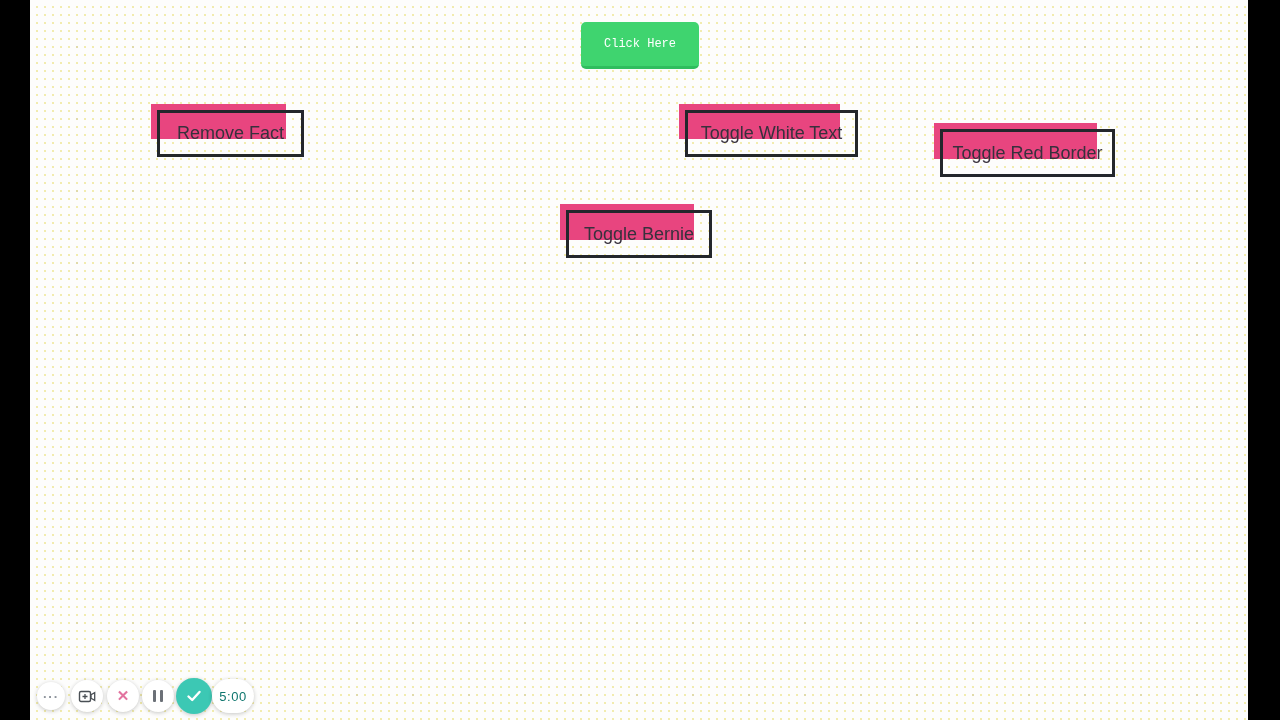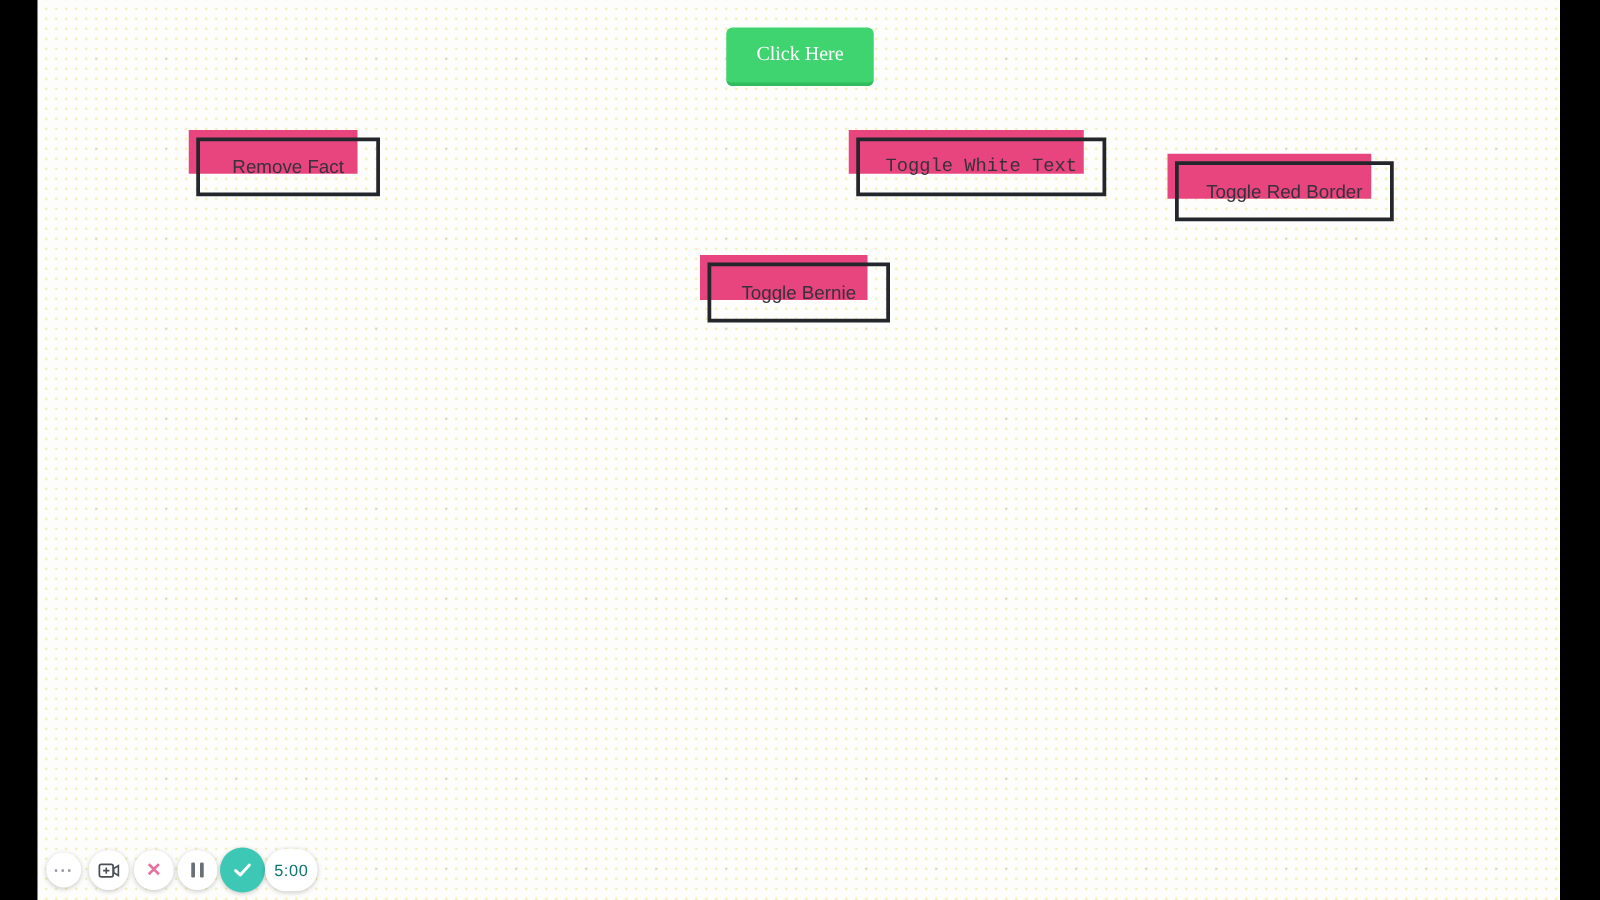--- a/index.html
+++ b/index.html
@@ -22,41 +22,41 @@
   .bar.left{left:0;width:30px;}
   .bar.right{right:0;width:32px;}
 
   
   .click-btn{
     position:absolute;left:551px;top:22px;width:118px;height:47px;
     box-sizing:border-box;
     background:#3fd46f;border:none;border-bottom:3px solid #2fbd5e;
     border-radius:5px;cursor:pointer;
     display:flex;align-items:center;justify-content:center;
-    color:#ffffff;font-family:Liberation Serif, serif;font-size:16px;
+    color:#ffffff;font-family:Liberation Mono, monospace;font-size:12px;
   }
 
   
   .tbtn{position:absolute;cursor:pointer;}
   .tbtn .fill{
     position:absolute;top:-6px;left:-6px;
     width:calc(100% - 12px);height:calc(100% - 12px);
     background:#e8457f;
   }
   .tbtn .frame{
     position:absolute;inset:0;box-sizing:border-box;
     border:3px solid #23262b;
     display:flex;align-items:center;justify-content:center;
   }
   .tbtn .frame span{
-    font-size:15px;color:#38313d;white-space:nowrap;
+    font-size:18px;color:#38313d;white-space:nowrap;
   }
   #btn-remove-fact{left:127px;top:110px;width:147px;height:47px;}
   #btn-toggle-blue{left:356px;top:109px;width:218px;height:48px;}
-  #btn-toggle-white{left:655px;top:110px;width:200px;height:47px;font-family:Liberation Mono, monospace;}
+  #btn-toggle-white{left:655px;top:110px;width:173px;height:47px;}
   #btn-toggle-red{left:910px;top:109px;width:175px;height:48px;margin-top:20px;}
   #btn-toggle-bernie{left:536px;top:210px;width:146px;height:48px;border-radius:12px;}
 
   
   .tb{position:absolute;background:#fff;border-radius:50%;
       box-shadow:0 1px 4px rgba(0,0,0,.22);
       display:flex;align-items:center;justify-content:center;cursor:pointer;}
   .tb-more{left:7px;top:682px;width:28px;height:28px;
            color:#8d939b;font-size:13px;font-weight:bold;letter-spacing:1px;}
   .tb-add{left:41px;top:680px;width:32px;height:32px;}

